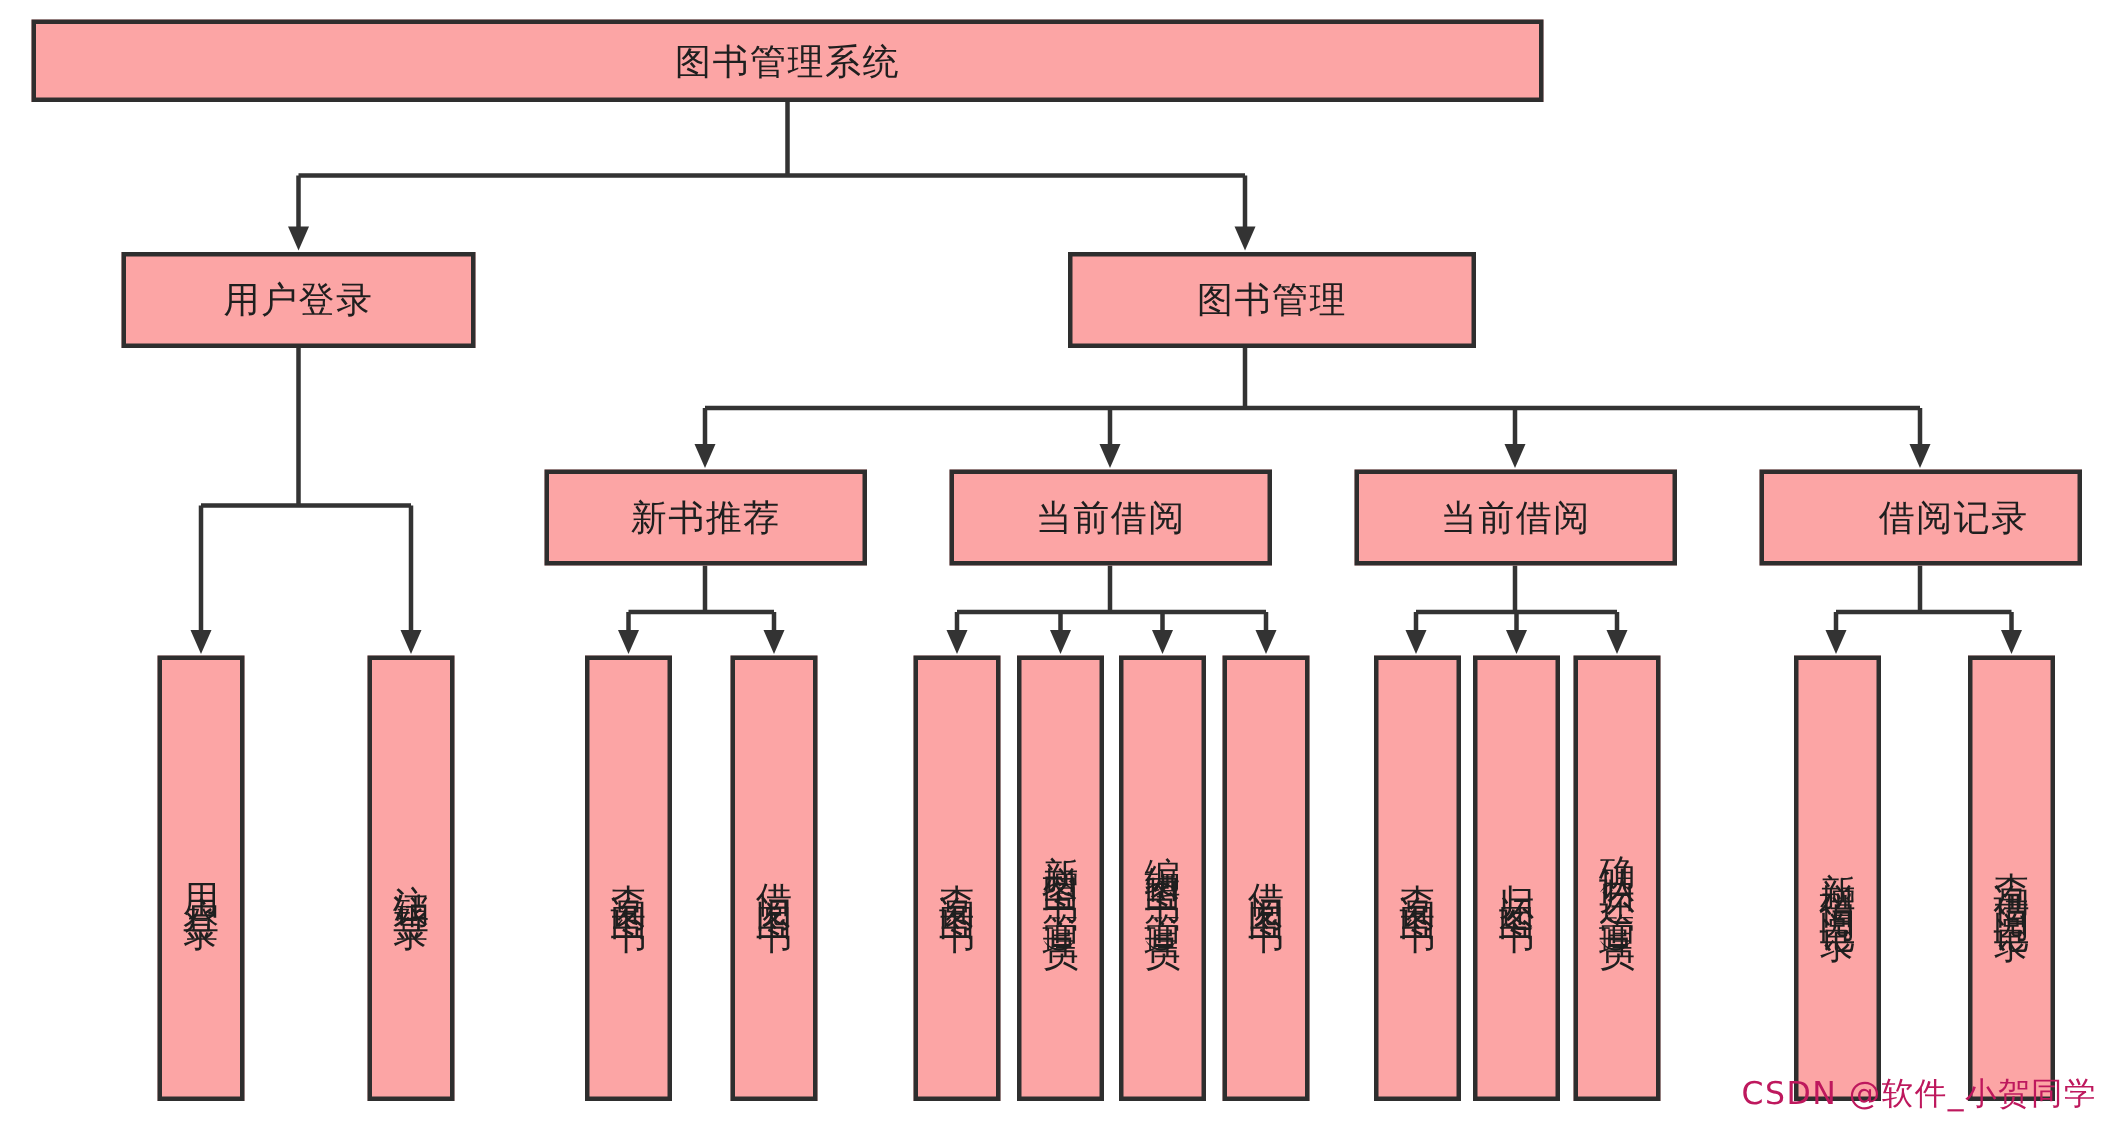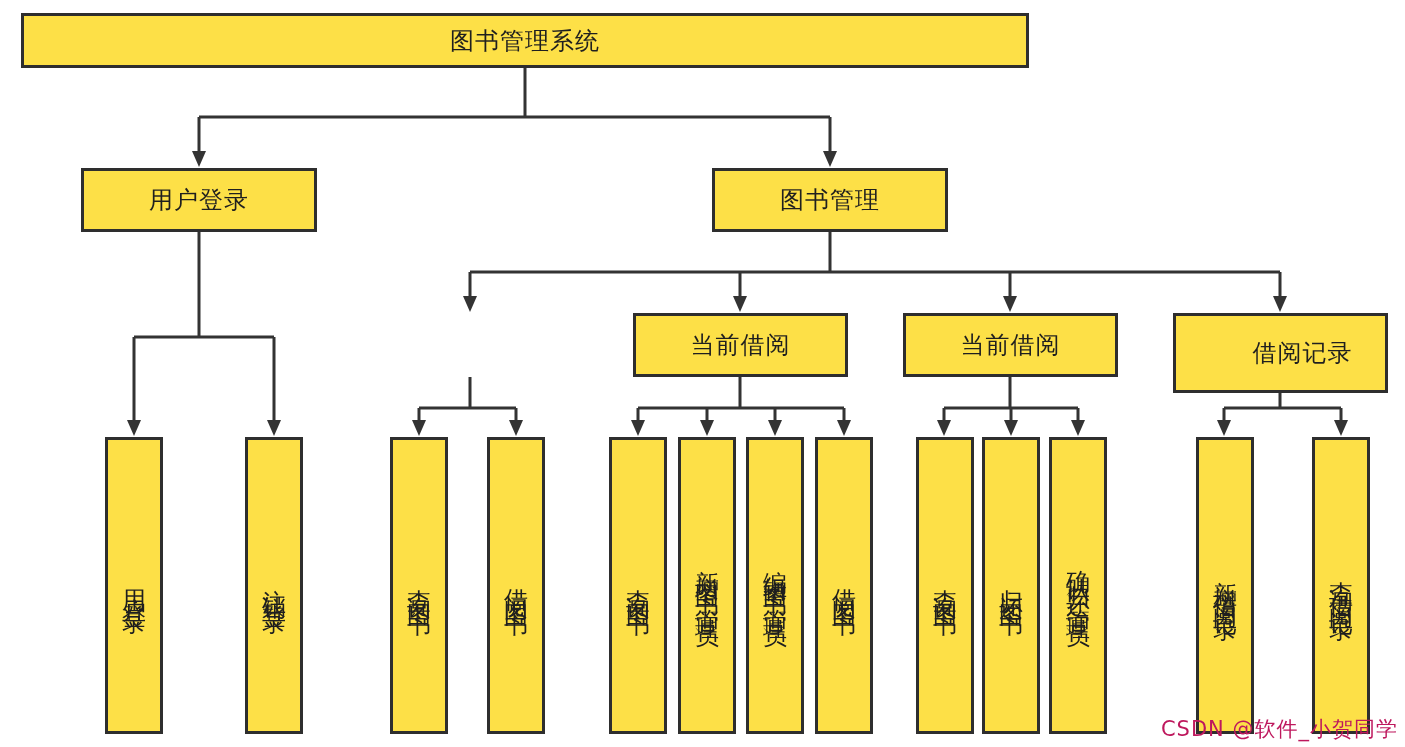--- a/index.html
+++ b/index.html
@@ -14,21 +14,21 @@
   #connectors {
     position: absolute;
     left: 0; top: 0;
     width: 1405px; height: 747px;
     pointer-events: none;
   }
   .box {
     position: absolute;
     box-sizing: border-box;
     border: 3px solid #2e2e2e;
-    background: #fde047;
+    background: #fca5a5;
     display: flex;
     align-items: center;
     justify-content: center;
     color: #1f1f1f;
     z-index: 2;
   }
   .box .lbl {
     font-size: 24px;
     letter-spacing: 1px;
     white-space: nowrap;
@@ -37,25 +37,25 @@
     writing-mode: vertical-rl;
     text-orientation: mixed;
     letter-spacing: 0.32em;
     font-size: 24px;
     white-space: normal;
     line-height: 1;
   }
   
   .n-root   { left: 21px;  top: 13px;  width: 1008px; height: 55px; }
   .n-login  { left: 81px;  top: 168px; width: 236px;  height: 64px; }
-  .n-mgmt   { left: 712px; top: 168px; width: 236px;  height: 64px; }
+  .n-mgmt   { left: 712px; top: 168px; width: 272px;  height: 64px; }
   .n-m0 { left: 363px;  top: 313px; width: 215px; height: 64px; }
   .n-m1 { left: 633px;  top: 313px; width: 215px; height: 64px; }
   .n-m2 { left: 903px;  top: 313px; width: 215px; height: 64px; text-align: center; }
-  .n-m3 { left: 1173px; top: 313px; width: 215px; height: 80px; padding-left: 44px; }
+  .n-m3 { left: 1173px; top: 313px; width: 215px; height: 64px; padding-left: 44px; }
   .leaf { top: 437px; width: 58px; height: 297px; }
   .l-a0 { left: 105px; }  .l-a1 { left: 245px; }
   .l-b0 { left: 390px; }  .l-b1 { left: 487px; }
   .l-c0 { left: 609px; }  .l-c1 { left: 678px; }  .l-c2 { left: 746px; }  .l-c3 { left: 815px; }
   .l-d0 { left: 916px; }  .l-d1 { left: 982px; }  .l-d2 { left: 1049px; }
   .l-e0 { left: 1196px; } .l-e1 { left: 1312px; }
   #watermark {
     position: absolute;
     right: 7px;
     bottom: 4px;
@@ -115,20 +115,23 @@
     <span class="lbl">图书管理系统</span>
   </div>
 
   <div class="box n-login">
     <span class="lbl">用户登录</span>
   </div>
   <div class="box n-mgmt">
     <span class="lbl">图书管理</span>
   </div>
 
+  <div class="box n-m0">
+    <span class="lbl">新书推荐</span>
+  </div>
   <div class="box n-m1">
     <span class="lbl">当前借阅</span>
   </div>
   <div class="box n-m2">
     <span class="lbl">当前借阅</span>
   </div>
   <div class="box n-m3">
     <span class="lbl">借阅记录</span>
   </div>
 

